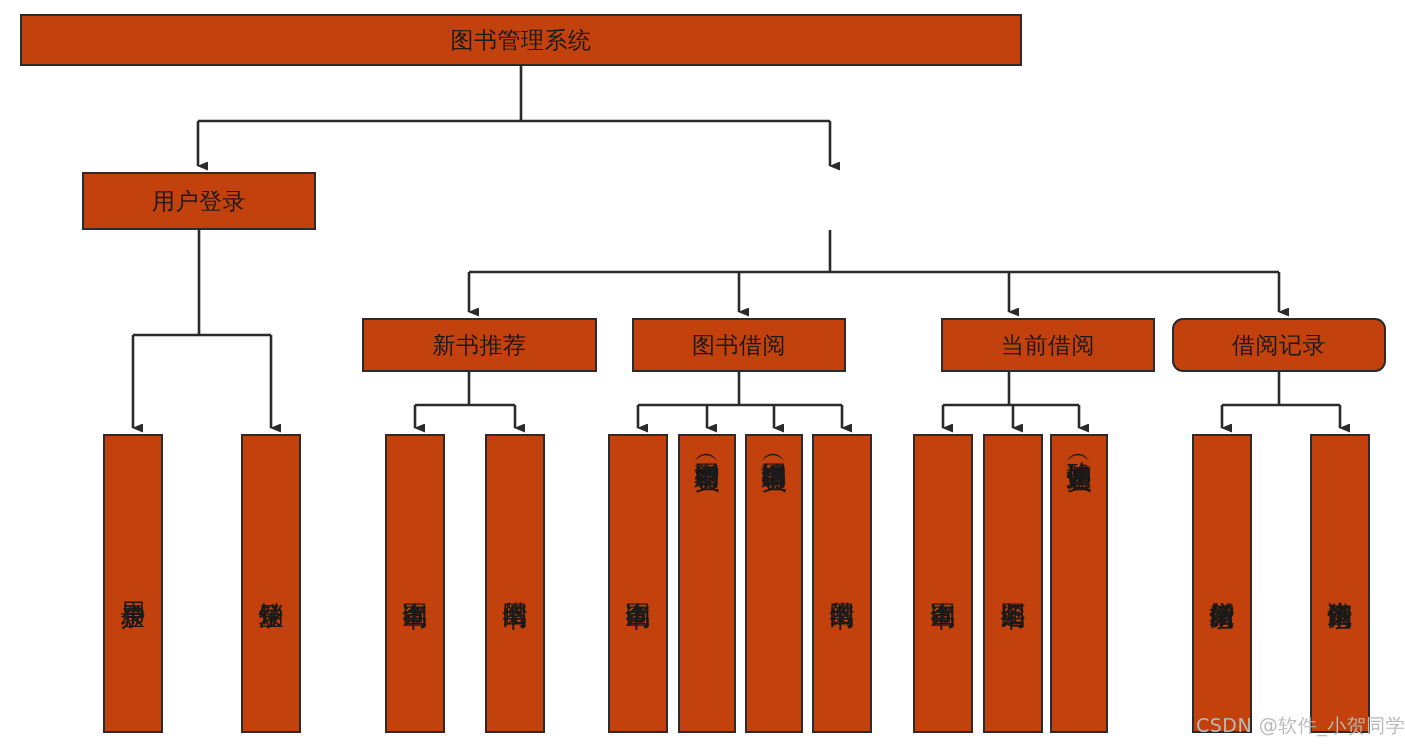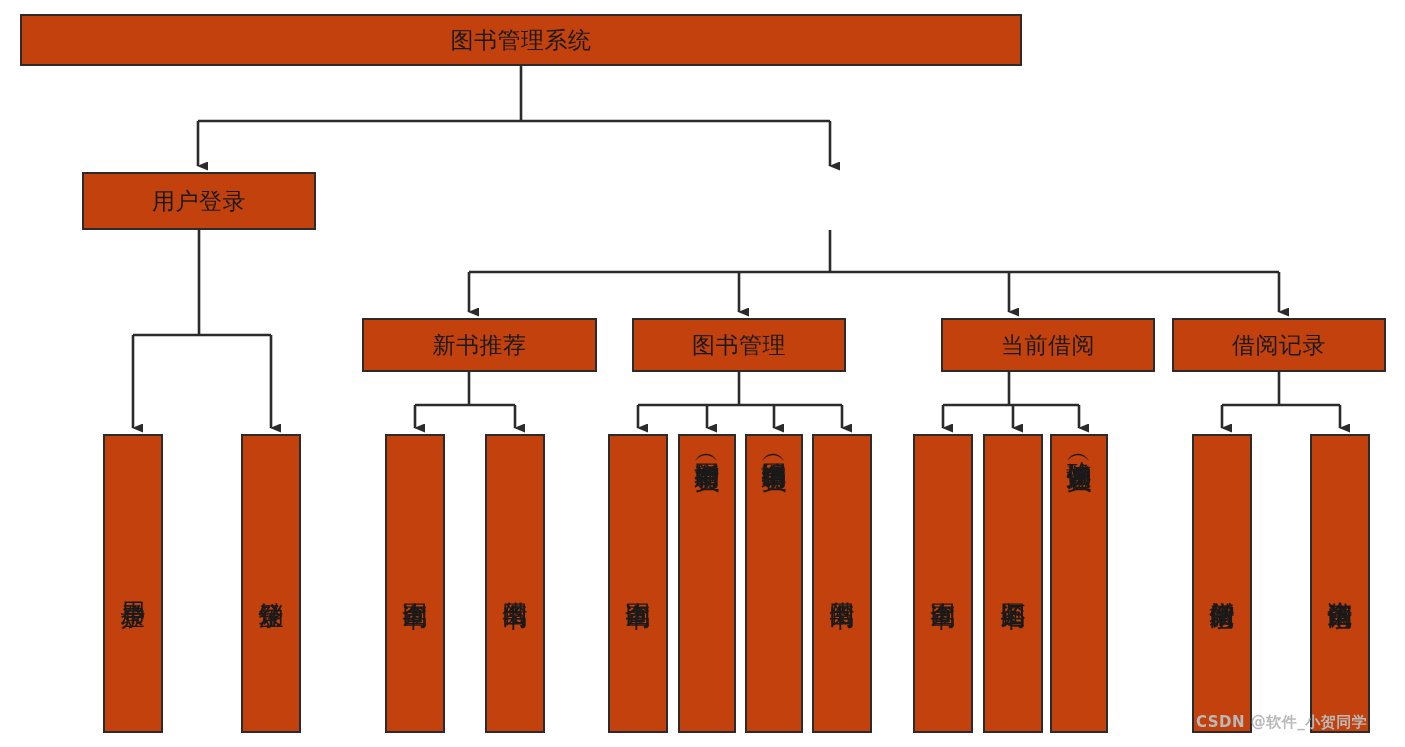--- a/index.html
+++ b/index.html
@@ -50,26 +50,25 @@
     justify-content: center;
     padding: 4px 0;
     white-space: nowrap;
   }
   .node.vert.top-align {
     justify-content: flex-start;
     padding-top: 6px;
   }
   .watermark {
     position: absolute;
-    font-size: 15px;
+    font-size: 19px;
     color: #b9b9b9;
     letter-spacing: 0.5px;
     white-space: nowrap;
     font-family: "DejaVu Sans", "Liberation Sans", sans-serif;
-    font-weight: bold;
   }
 </style>
 </head>
 <body>
 
 <div id="canvas">
 
   <svg class="connectors" viewBox="0 0 1405 747">
     <defs>
       <marker id="arrow" markerWidth="9" markerHeight="11" refX="4.5" refY="10" orient="auto" markerUnits="userSpaceOnUse">
@@ -125,26 +124,26 @@
   </div>
 
   <div class="node horiz" id="node-l2-0" style="left: 82px; top: 172px; width: 234px; height: 58px;">
     <span>用户登录</span>
   </div>
 
   <div class="node horiz" id="node-l3-0" style="left: 362px; top: 318px; width: 235px; height: 54px;">
     <span>新书推荐</span>
   </div>
   <div class="node horiz" id="node-l3-1" style="left: 632px; top: 318px; width: 214px; height: 54px;">
-    <span>图书管理</span>
+    <span>图书借阅</span>
   </div>
   <div class="node horiz" id="node-l3-2" style="left: 941px; top: 318px; width: 214px; height: 54px;">
     <span>当前借阅</span>
   </div>
-  <div class="node horiz" id="node-l3-3" style="left: 1172px; top: 318px; width: 214px; height: 54px;">
+  <div class="node horiz" id="node-l3-3" style="left: 1172px; top: 318px; width: 214px; height: 54px; border-radius: 11px;">
     <span>借阅记录</span>
   </div>
 
   <div class="node vert" id="node-leaf-0" style="left: 103px; top: 434px; width: 60px; height: 299px;">
     <span>用户登录</span>
   </div>
   <div class="node vert" id="node-leaf-1" style="left: 241px; top: 434px; width: 60px; height: 299px;">
     <span>注销登录</span>
   </div>
   <div class="node vert" id="node-leaf-2" style="left: 385px; top: 434px; width: 60px; height: 299px;">

